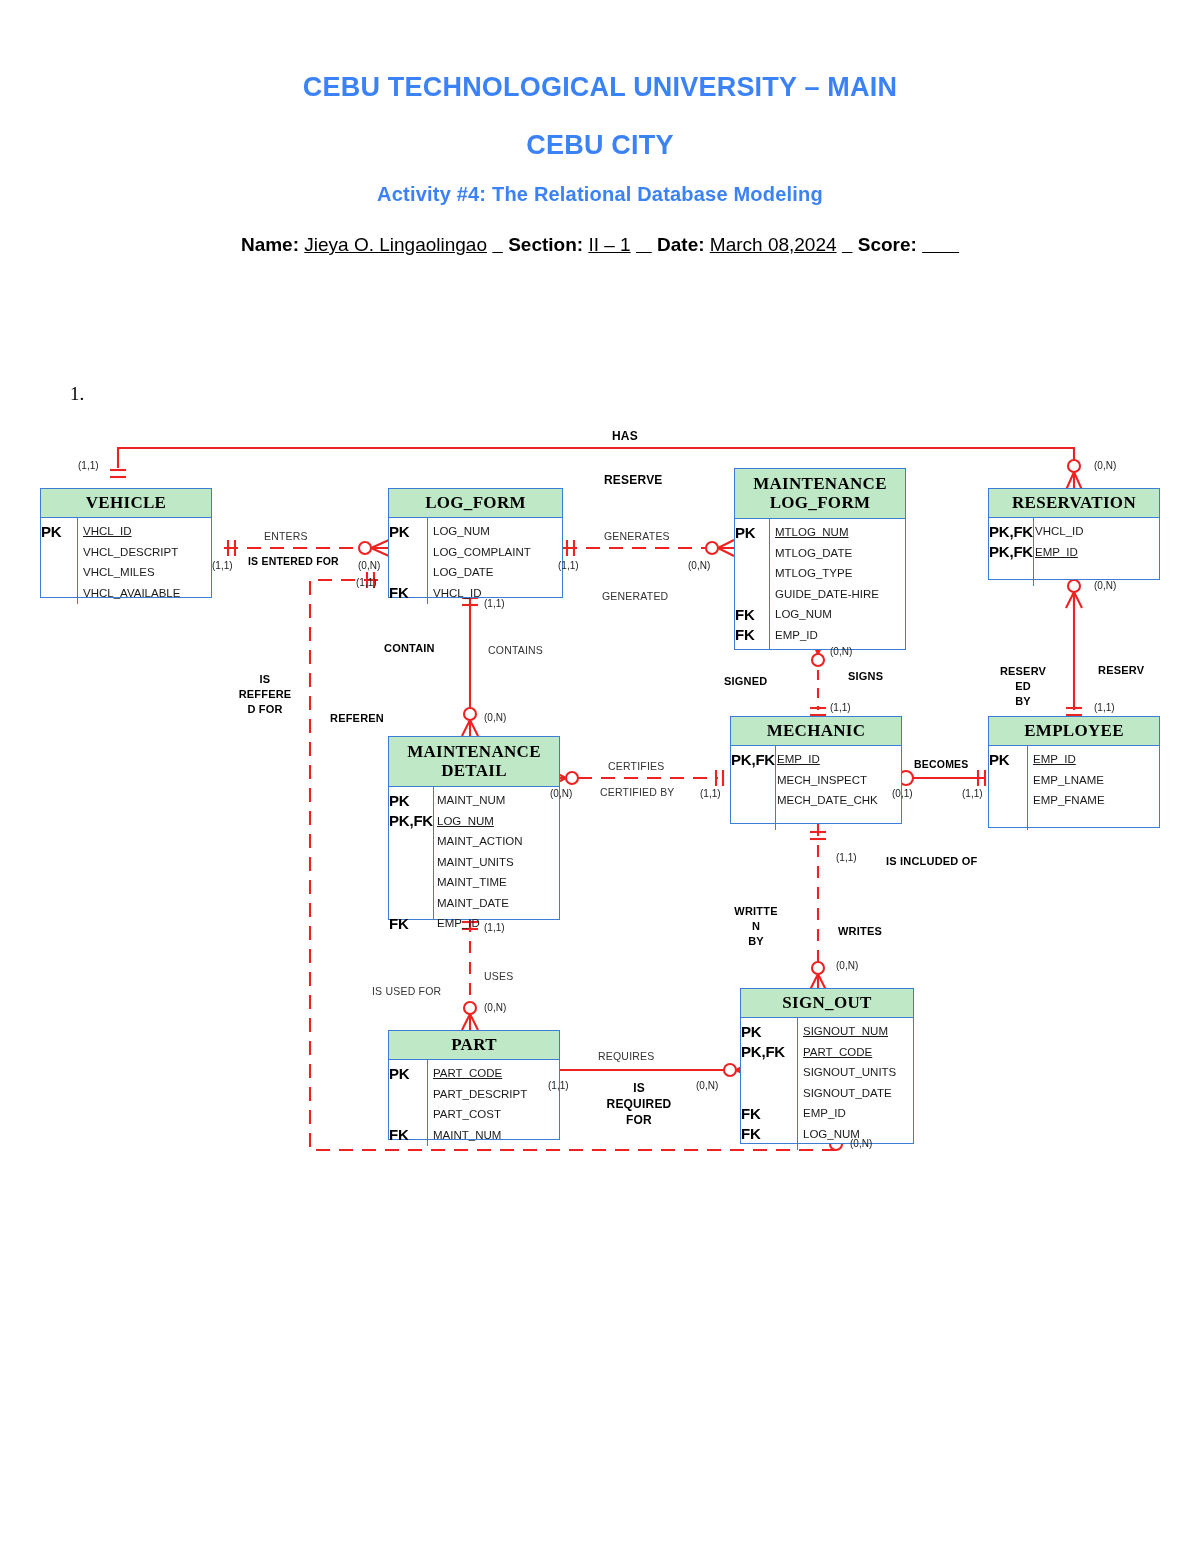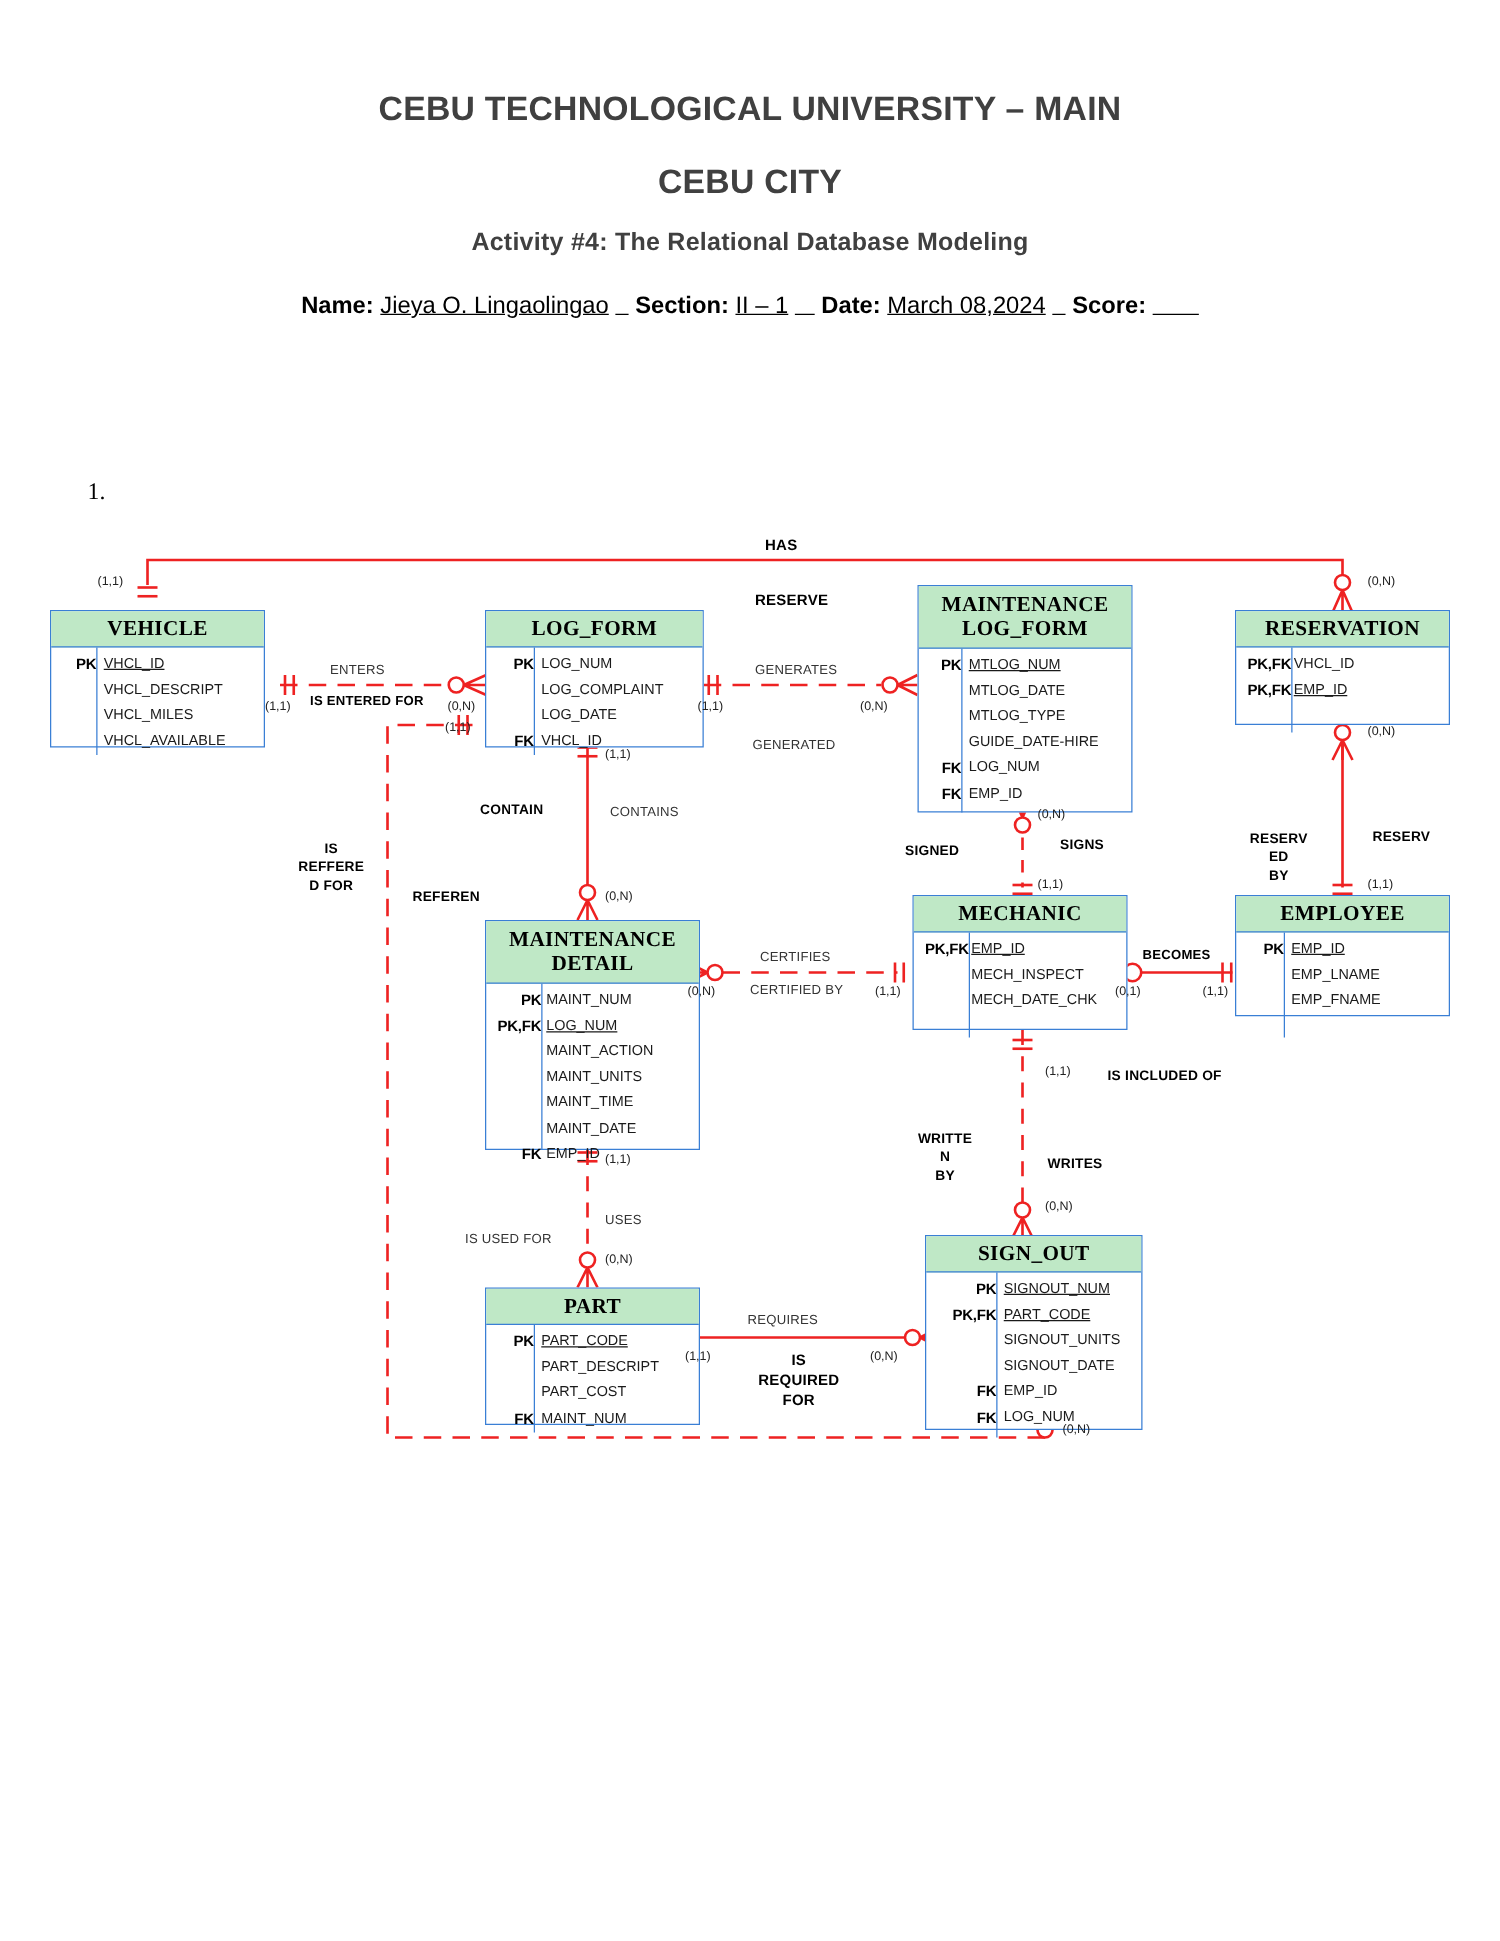--- a/index.html
+++ b/index.html
@@ -1,20 +1,20 @@
 <!DOCTYPE html>
 <html><head>
 <meta charset="utf-8">
 <style>
   html,body{margin:0;padding:0;background:#fff;}
   body{width:1200px;height:1553px;position:relative;font-family:"Liberation Sans",sans-serif;color:#000;}
 
   
   .doc-header{width:1200px;text-align:center;padding-top:72px;}
-  .doc-header .line{font-weight:bold;color:#404040;letter-spacing:.2px;}
+  .doc-header .line{font-weight:bold;color:#3b82f6;letter-spacing:.2px;}
   .hl1{font-size:27px;line-height:30px;}
   .hl2{font-size:27px;line-height:30px;margin-top:28px;}
   .hl3{font-size:23px;line-height:26px;margin-top:30px;}
   .hl4{font-size:20px;line-height:24px;margin-top:22px;}
   .name-line{margin-top:28px;font-size:19px;font-weight:bold;text-align:center;}
   .name-line .u{font-weight:normal;text-decoration:underline;}
   .name-line .lbl{font-weight:bold;}
   .item-num{position:absolute;left:70px;top:383px;font-size:19px;font-family:"Liberation Serif",serif;}
 
   
@@ -22,21 +22,21 @@
   #diagram svg{position:absolute;left:0;top:0;width:1200px;height:800px;overflow:visible;}
 
   
   .entity{position:absolute;border:1.6px solid #3a7fd5;background:#fff;box-sizing:border-box;}
   .ehead{background:#bfe8c6;border-bottom:1.6px solid #3a7fd5;text-align:center;
          font-family:"Liberation Serif",serif;font-weight:bold;font-size:17px;
          line-height:19px;padding:4px 2px 5px 2px;letter-spacing:.3px;}
   .ebody{position:relative;}
   .ebody .vline{position:absolute;top:0;bottom:0;border-left:1.4px solid #3a7fd5;}
   .erow{display:flex;align-items:center;height:20.5px;font-size:11.5px;}
-  .erow .k{flex:0 0 auto;text-align:right;font-weight:bold;font-size:12px;letter-spacing:-.2px;}
+  .erow .k{flex:0 0 auto;text-align:left;font-weight:bold;font-size:15px;letter-spacing:-.2px;}
   .erow .a{flex:1 1 auto;padding-left:6px;white-space:nowrap;color:#1a1a1a;}
   .erow .a.pkv{text-decoration:underline;}
 
   
   .rl{position:absolute;font-size:11px;font-weight:bold;color:#000;white-space:nowrap;letter-spacing:.2px;}
   .rl.thin{font-weight:normal;color:#333;font-size:10.5px;}
   .rl.big{font-size:12px;}
   .card{position:absolute;font-size:10px;color:#222;white-space:nowrap;}
   .rl.ctr{text-align:center;}
 </style>
@@ -290,21 +290,21 @@
         <span class="k" style="width:44px;"></span>
         <span class="a" style="padding-left:2px;">MECH_INSPECT</span>
       </div>
       <div class="erow">
         <span class="k" style="width:44px;"></span>
         <span class="a" style="padding-left:2px;">MECH_DATE_CHK</span>
       </div>
     </div>
   </div>
 
-  <div class="entity" style="left:988px;top:296px;width:172px;height:97px;">
+  <div class="entity" style="left:988px;top:296px;width:172px;height:112px;">
     <div class="ehead">EMPLOYEE</div>
     <div class="ebody" style="height:81px;padding-top:3px;">
       <div class="vline" style="left:38px;"></div>
       <div class="erow">
         <span class="k" style="width:38px;">PK</span>
         <span class="a pkv">EMP_ID</span>
       </div>
       <div class="erow">
         <span class="k" style="width:38px;"></span>
         <span class="a">EMP_LNAME</span>

